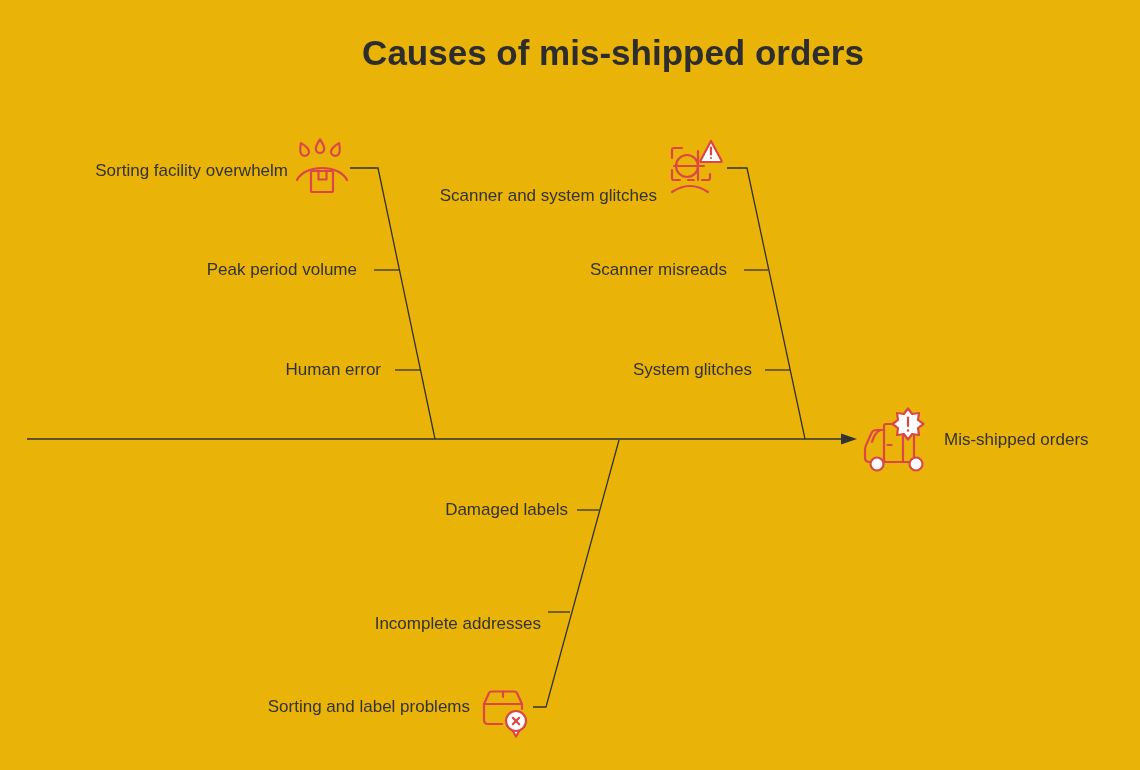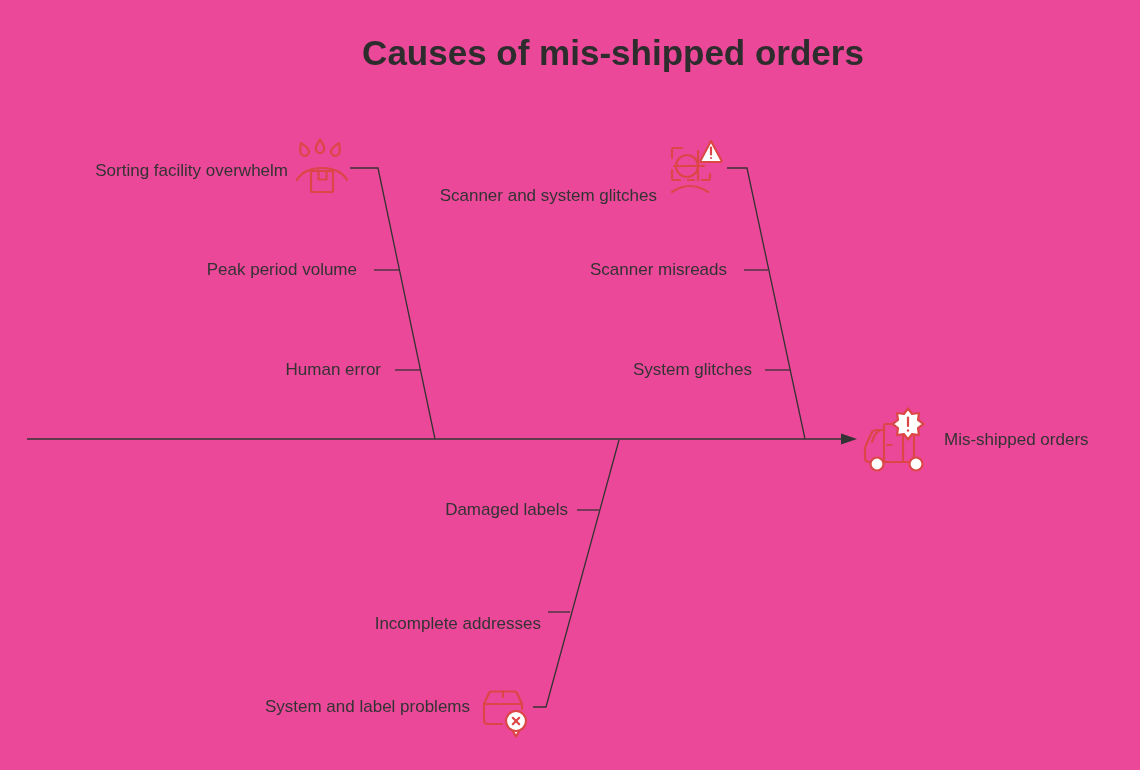--- a/index.html
+++ b/index.html
@@ -1,20 +1,20 @@
 <!DOCTYPE html>
 <html><head>
 <meta charset="utf-8">
 <style>
   * { margin:0; padding:0; box-sizing:border-box; }
   html,body { background:#ffffff; }
   .canvas {
     position:relative;
     width:1140px; height:770px;
-    background:#ec4899;
+    background:#eab308;
     font-family:"Liberation Sans", sans-serif;
     overflow:hidden;
   }
   .title {
     position:absolute;
     left:613px; top:33px;
     transform:translateX(-50%);
     font-size:35px;
     font-weight:600;
     color:#2d2d2d;
@@ -57,21 +57,21 @@
       <path d="M548,612 H570"></path>
     </g>
 
     <polygon points="841,433.5 857,439 841,444.5" fill="#333333"></polygon>
   </svg>
 
   <div class="label align-right" style="right:852px; top:159px;">Sorting facility overwhelm</div>
 
   <div class="label align-right" style="right:483px; top:159px;margin-top:25px;">Scanner and system glitches</div>
 
-  <div class="label align-right" style="right:670px; top:695px;">System and label problems</div>
+  <div class="label align-right" style="right:670px; top:695px;">Sorting and label problems</div>
 
   <div class="label align-right" style="right:783px; top:258px;">Peak period volume</div>
 
   <div class="label align-right" style="right:759px; top:358px;">Human error</div>
 
   <div class="label align-right" style="right:413px; top:258px;">Scanner misreads</div>
 
   <div class="label align-right" style="right:388px; top:358px;">System glitches</div>
 
   <div class="label align-right" style="right:572px; top:498px;">Damaged labels</div>

